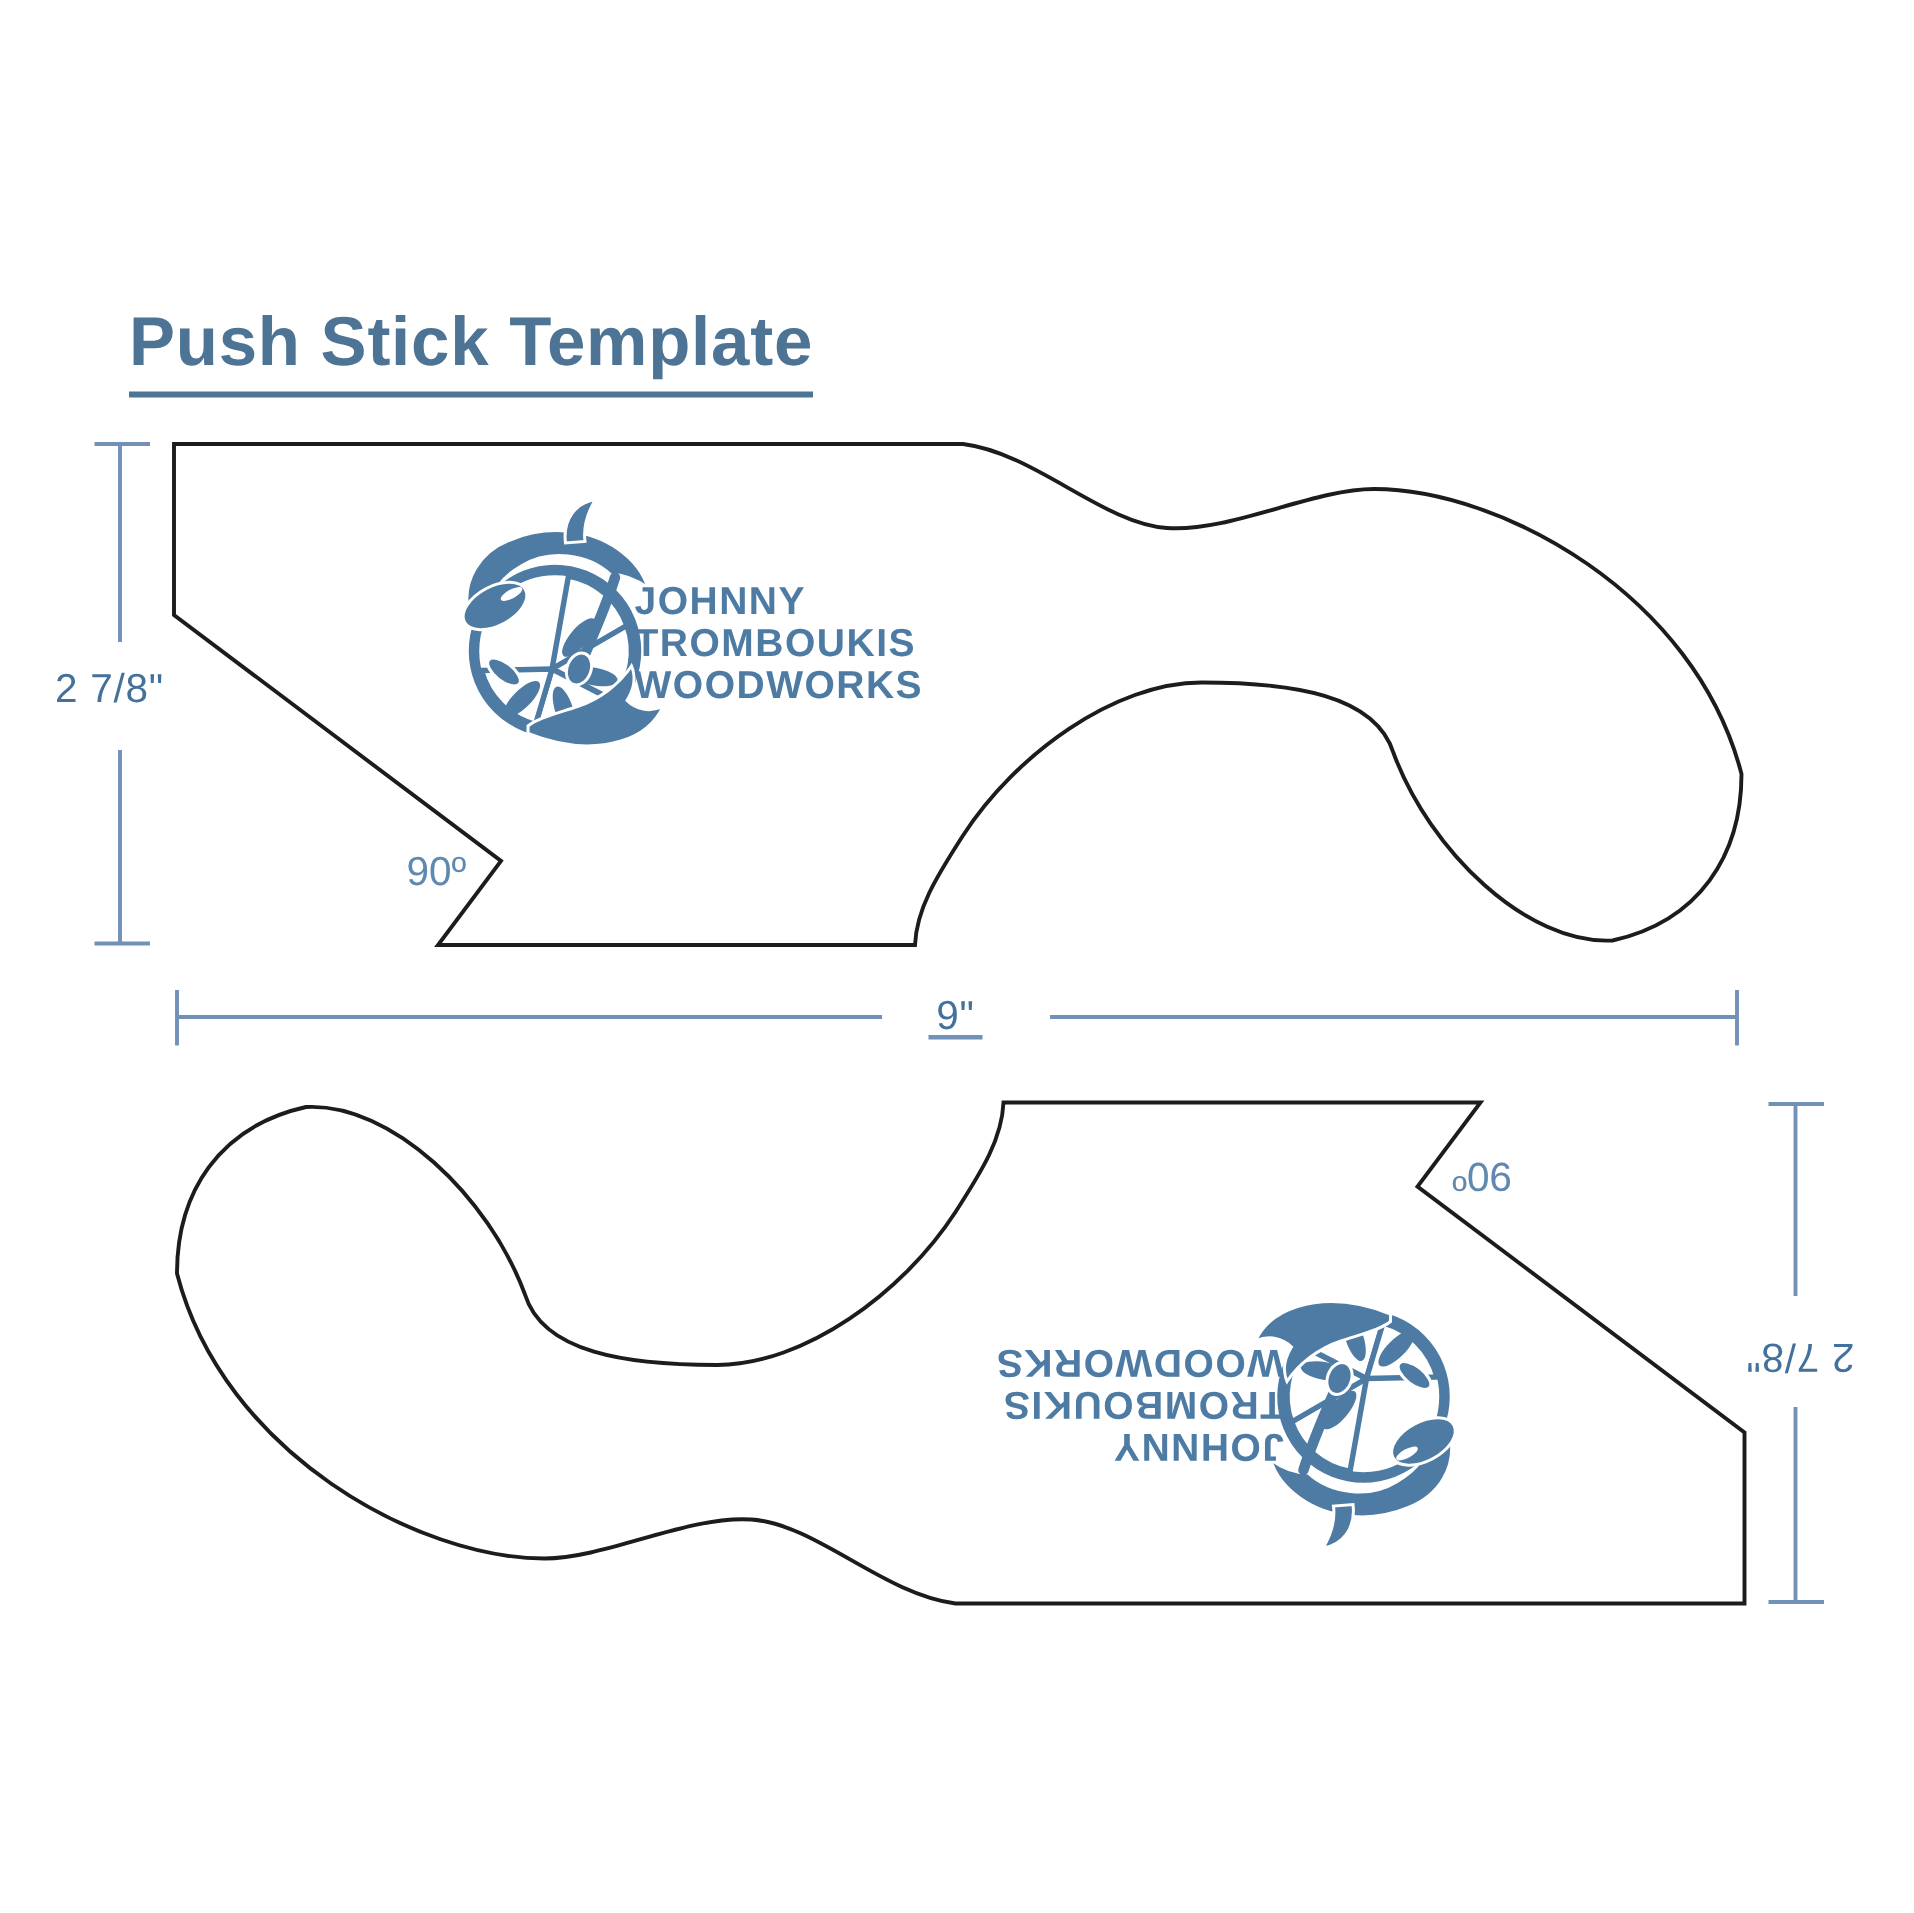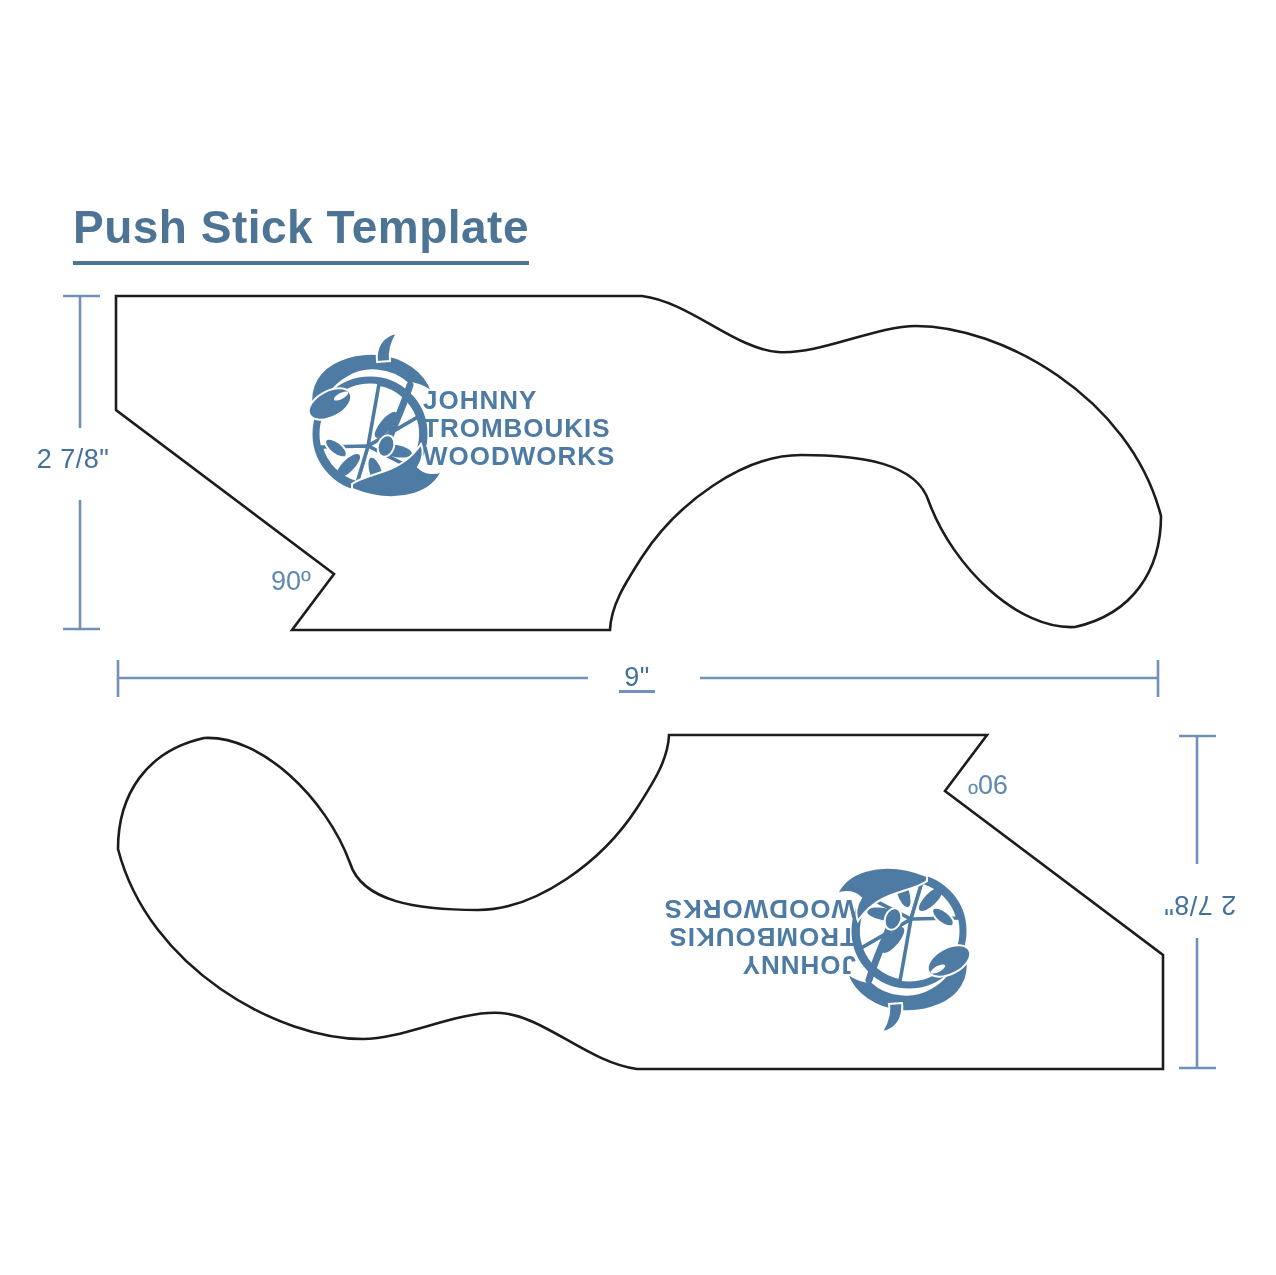--- a/index.html
+++ b/index.html
@@ -5,21 +5,21 @@
   html,body{margin:0;padding:0;background:#ffffff;}
   .stage{
     position:relative;
     width:1276px;height:1275px;
     background:#ffffff;
     font-family:"Liberation Sans", sans-serif;
     overflow:hidden;
   }
   .page-title{
     position:absolute;
-    left:73px;top:200px;
+    left:86px;top:200px;
     margin:0;
     font-size:46px;
     font-weight:700;
     letter-spacing:0.5px;
     color:#4d7494;
     border-bottom:4px solid #4d7494;
     padding-bottom:7px;
     display:inline-block;
   }
   svg{position:absolute;left:0;top:0;}

